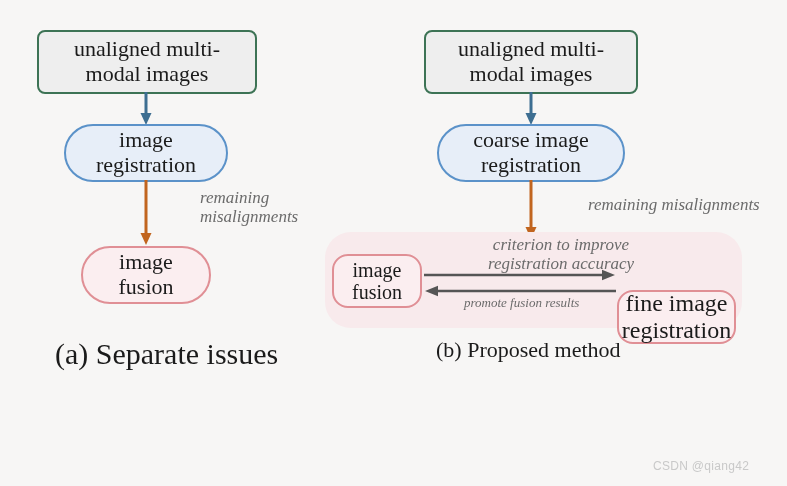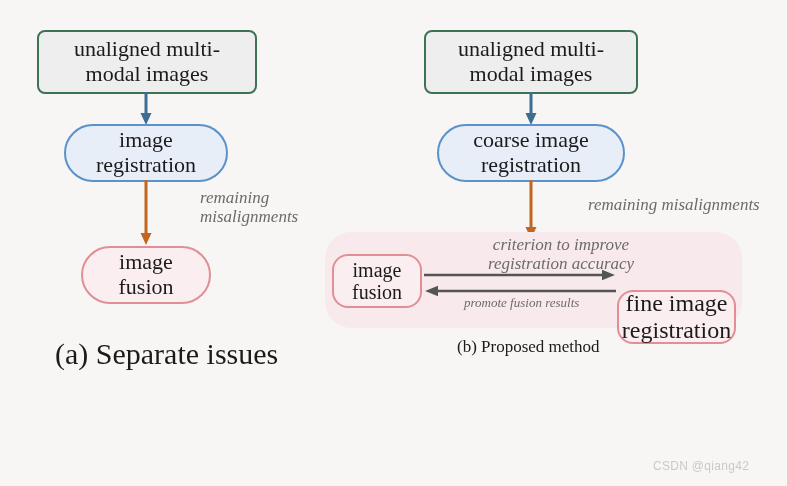--- a/index.html
+++ b/index.html
@@ -155,18 +155,18 @@
   <svg class="arrow-h" style="left:424px; top:283px; width:192px; height:16px;" viewBox="0 0 192 16">
     <line x1="10" y1="8" x2="192" y2="8" stroke="#555555" stroke-width="2.4"></line>
     <polygon points="1,8 14,2.8 14,13.2" fill="#555555"></polygon>
   </svg>
 
   <div class="ital-label" style="left:424px; top:236px; width:194px; font-size:17px; text-align:center;">criterion to improve
 registration accuracy</div>
 
   <div class="ital-label" style="left:424px; top:296px; width:194px; font-size:13px; text-align:left;">promote fusion results</div>
 
-  <div class="subcap" style="left:457px; top:337px; font-size:17px;">(b) Proposed method</div>
+  <div class="subcap" style="left:436px; top:337px; font-size:22px;">(b) Proposed method</div>
 
 
   <div class="watermark" style="left:653px; top:459px;text-align:right;">CSDN @qiang42</div>
 
 </div>
 
 </body></html>

